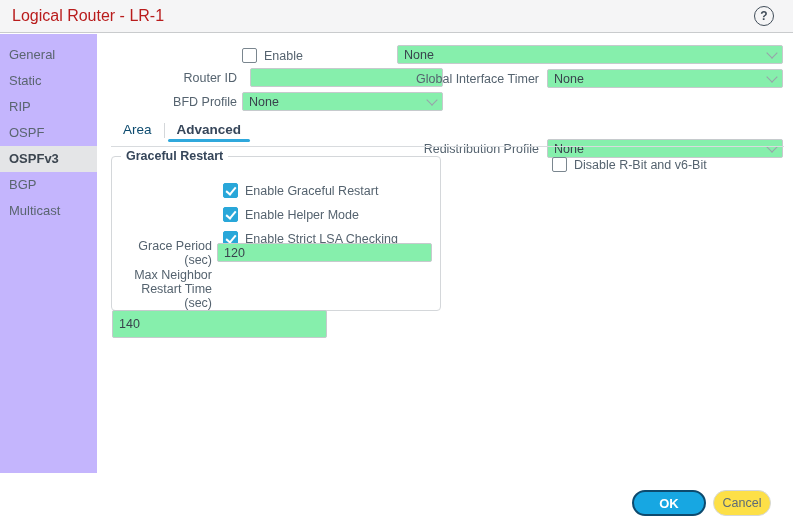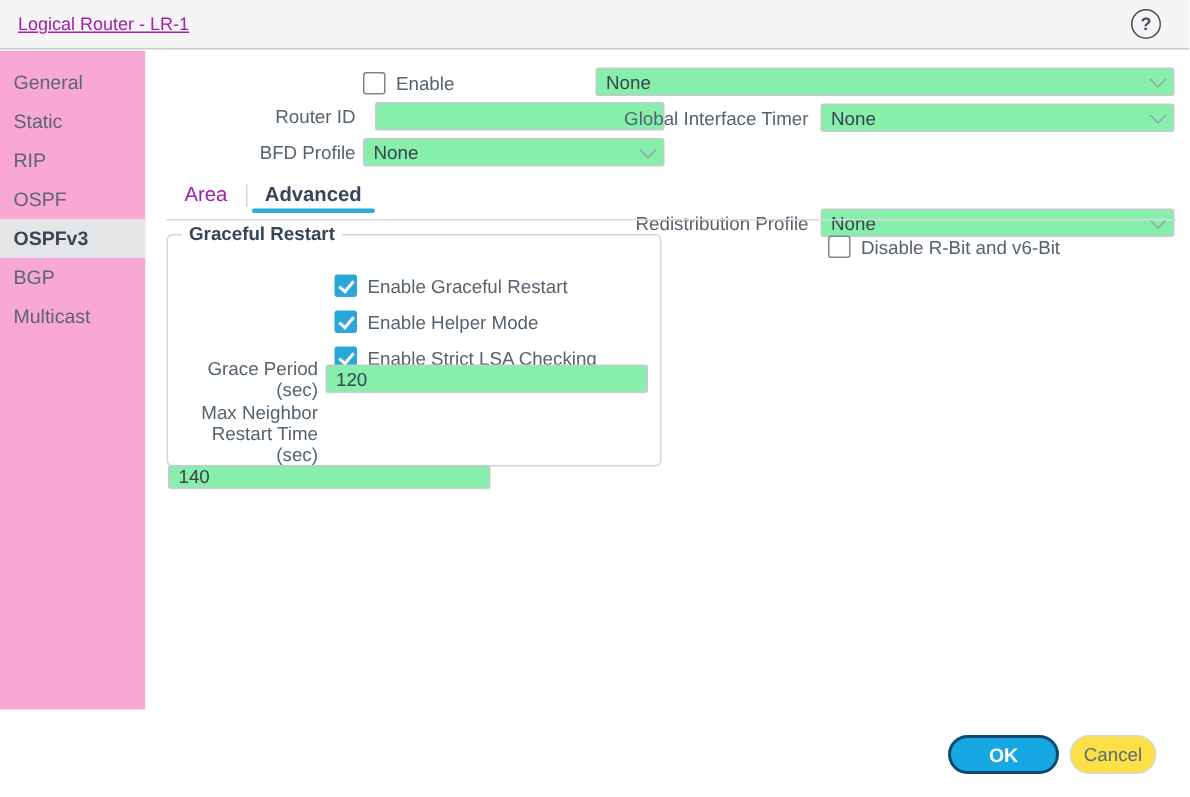--- a/index.html
+++ b/index.html
@@ -5,28 +5,28 @@
   html,body{margin:0;padding:0;background:#fff;}
   .dialog{
     position:relative;width:793px;height:531px;background:#fff;overflow:hidden;
     font-family:"Liberation Sans",sans-serif;color:#39434d;
   }
   
   .titlebar{
     position:absolute;top:0;left:0;right:0;height:33px;background:#f5f5f6;
     border-bottom:1px solid #c9cbcd;display:flex;align-items:center;padding:0 12px;box-sizing:border-box;
   }
-  .title{font-size:12px;color:#a21caf;text-decoration:underline;}
+  .title{font-size:16px;color:#b91c1c;}
   .help{
     margin-left:auto;margin-right:7px;width:18px;height:18px;border:1.5px solid #414d59;border-radius:50%;
     display:flex;align-items:center;justify-content:center;font-size:12px;font-weight:bold;color:#414d59;cursor:pointer;
   }
   
   .sidebar{
-    position:absolute;top:34px;left:0;width:97px;height:439px;background:#f9a8d4;
+    position:absolute;top:34px;left:0;width:97px;height:439px;background:#c4b5fd;
     padding-top:8px;box-sizing:border-box;
   }
   .side-item{padding:5px 4px 6px 9px;font-size:13px;color:#5a6570;cursor:pointer;}
   .side-item[data-selected="true"]{background:#e4e5e7;color:#3c4650;font-weight:bold;}
   
   .content{position:absolute;top:34px;left:97px;right:0;bottom:0;background:#fff;}
   .frow{position:absolute;display:flex;align-items:center;height:19px;}
   .frow .flabel{flex:none;text-align:right;font-size:12.5px;color:#55636f;box-sizing:border-box;}
   .frow-left{left:0;width:346px;}
   .frow-left .flabel{width:145px;padding-right:5px;}
@@ -53,41 +53,41 @@
   .cb[data-checked="true"]::after{
     content:"";position:absolute;left:4px;top:1px;width:4px;height:8px;
     border-right:2px solid #fff;border-bottom:2px solid #fff;transform:rotate(40deg);
   }
   .cb-label{margin-left:7px;font-size:12.5px;color:#55636f;}
   
   .tabbar{
     position:absolute;left:14px;right:9px;top:87px;height:25px;border-bottom:1px solid #d8dbde;
     display:flex;align-items:flex-start;box-sizing:content-box;
   }
-  .tab{position:relative;font-size:13.5px;color:#a21caf;padding:1px 12px 0;cursor:pointer;}
+  .tab{position:relative;font-size:13.5px;color:#0c4a6e;padding:1px 12px 0;cursor:pointer;}
   .tab[data-active="true"]{font-weight:bold;color:#36465a;}
   .tab[data-active="true"]::after{
     content:"";position:absolute;left:3px;right:3px;top:18px;height:3px;border-radius:2px;background:#2fa8dc;
   }
   .tab-sep{width:1px;height:15px;background:#d4d7da;margin-top:2px;}
   
   .fs{
     position:absolute;left:14px;top:122px;width:330px;height:155px;
     border:1px solid #d4d7da;border-radius:4px;box-sizing:border-box;
   }
   .fs-legend{
     position:absolute;top:-8px;left:9px;background:#fff;padding:0 5px;
     font-size:12.5px;font-weight:bold;color:#36465a;line-height:15px;
   }
   .fs .cbrow{position:absolute;left:111px;}
   .fs .frow{left:0;width:326px;}
   .fs .flabel{width:105px;padding-right:5px;line-height:14px;}
   .fs .input{flex:none;width:215px;}
   .frow.top-align{align-items:flex-start;}
-  .frow.top-align .input{height:16px;}
+  .frow.top-align .input{height:28px;}
   
   .rbit{position:absolute;left:455px;top:123px;}
   
   .btn{
     position:absolute;top:490px;height:26px;border-radius:13px;display:flex;align-items:center;
     justify-content:center;box-sizing:border-box;cursor:pointer;font-family:"Liberation Sans",sans-serif;
   }
   .btn-ok{left:632px;width:74px;background:#17a7e2;border:2px solid #0d4a6e;color:#fff;font-weight:bold;font-size:13px;}
   .btn-cancel{left:713px;width:58px;background:#fde047;border:1px solid #d5d8d9;color:#5d6b77;font-size:12.5px;}
 </style>

